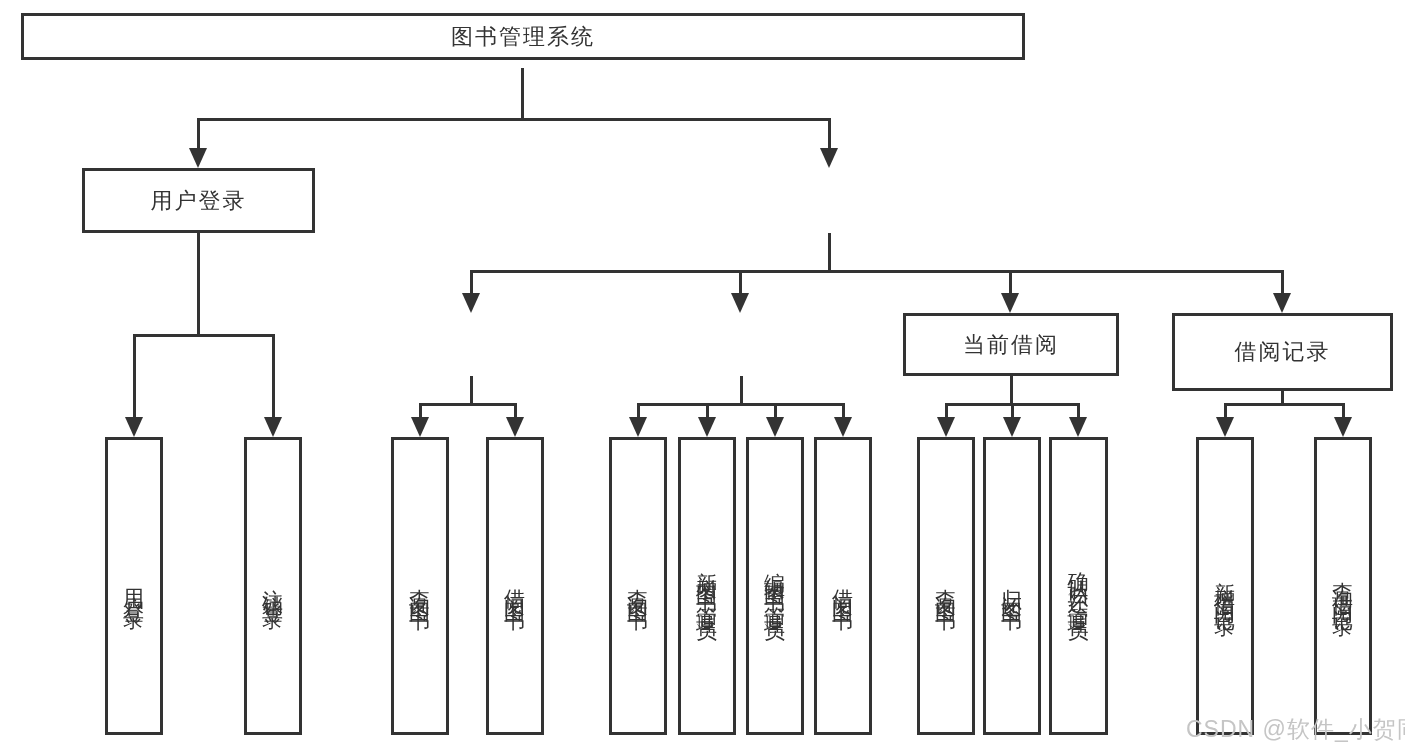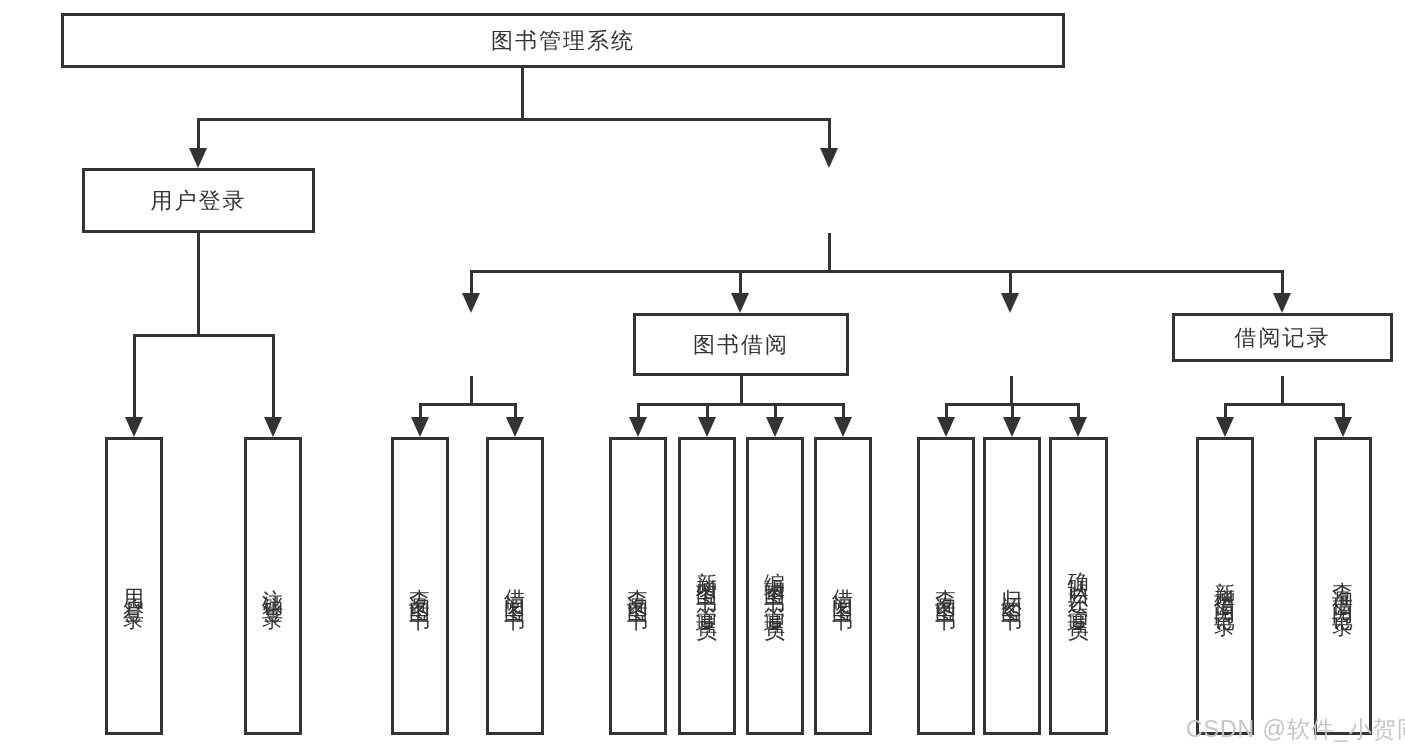--- a/index.html
+++ b/index.html
@@ -26,21 +26,21 @@
   .watermark{
     position:absolute;left:1186px;top:714px;z-index:3;
     font-size:23px;letter-spacing:1px;color:#c5c5c5;white-space:nowrap;
   }
 </style>
 </head>
 <body>
 
 <div class="stage">
 
-  <div class="box" style="left:21px;top:13px;width:1004px;height:55px;margin-left:40px;">图书管理系统</div>
+  <div class="box" style="left:21px;top:13px;width:1004px;height:47px;">图书管理系统</div>
 
   <div class="line" style="left:521px;top:68px;width:3px;height:52px;"></div>
   <div class="line" style="left:197px;top:118px;width:634px;height:3px;"></div>
   <div class="line" style="left:197px;top:121px;width:3px;height:29px;"></div>
   <div class="line" style="left:828px;top:121px;width:3px;height:29px;"></div>
   <div class="arrow" style="left:189px;top:148px;"></div>
   <div class="arrow" style="left:820px;top:148px;"></div>
 
   <div class="box" style="left:82px;top:168px;width:233px;height:65px;">用户登录</div>
 
@@ -55,22 +55,22 @@
   <div class="line" style="left:470px;top:270px;width:814px;height:3px;"></div>
   <div class="line" style="left:470px;top:272px;width:3px;height:23px;"></div>
   <div class="line" style="left:739px;top:272px;width:3px;height:23px;"></div>
   <div class="line" style="left:1009px;top:272px;width:3px;height:23px;"></div>
   <div class="line" style="left:1281px;top:272px;width:3px;height:23px;"></div>
   <div class="arrow" style="left:462px;top:293px;"></div>
   <div class="arrow" style="left:731px;top:293px;"></div>
   <div class="arrow" style="left:1001px;top:293px;"></div>
   <div class="arrow" style="left:1273px;top:293px;"></div>
 
-  <div class="box" style="left:633px;top:313px;width:216px;height:63px;">图书借阅</div>
-  <div class="box" style="left:1172px;top:313px;width:221px;height:49px;">借阅记录</div>
+  <div class="box" style="left:903px;top:313px;width:216px;height:63px;">当前借阅</div>
+  <div class="box" style="left:1172px;top:313px;width:221px;height:78px;">借阅记录</div>
 
   <div class="line" style="left:470px;top:376px;width:3px;height:29px;"></div>
   <div class="line" style="left:419px;top:403px;width:98px;height:3px;"></div>
   <div class="line" style="left:419px;top:405px;width:3px;height:14px;"></div>
   <div class="line" style="left:514px;top:405px;width:3px;height:14px;"></div>
   <div class="arrow" style="left:411px;top:417px;"></div>
   <div class="arrow" style="left:506px;top:417px;"></div>
 
   <div class="line" style="left:740px;top:376px;width:3px;height:29px;"></div>
   <div class="line" style="left:637px;top:403px;width:208px;height:3px;"></div>

